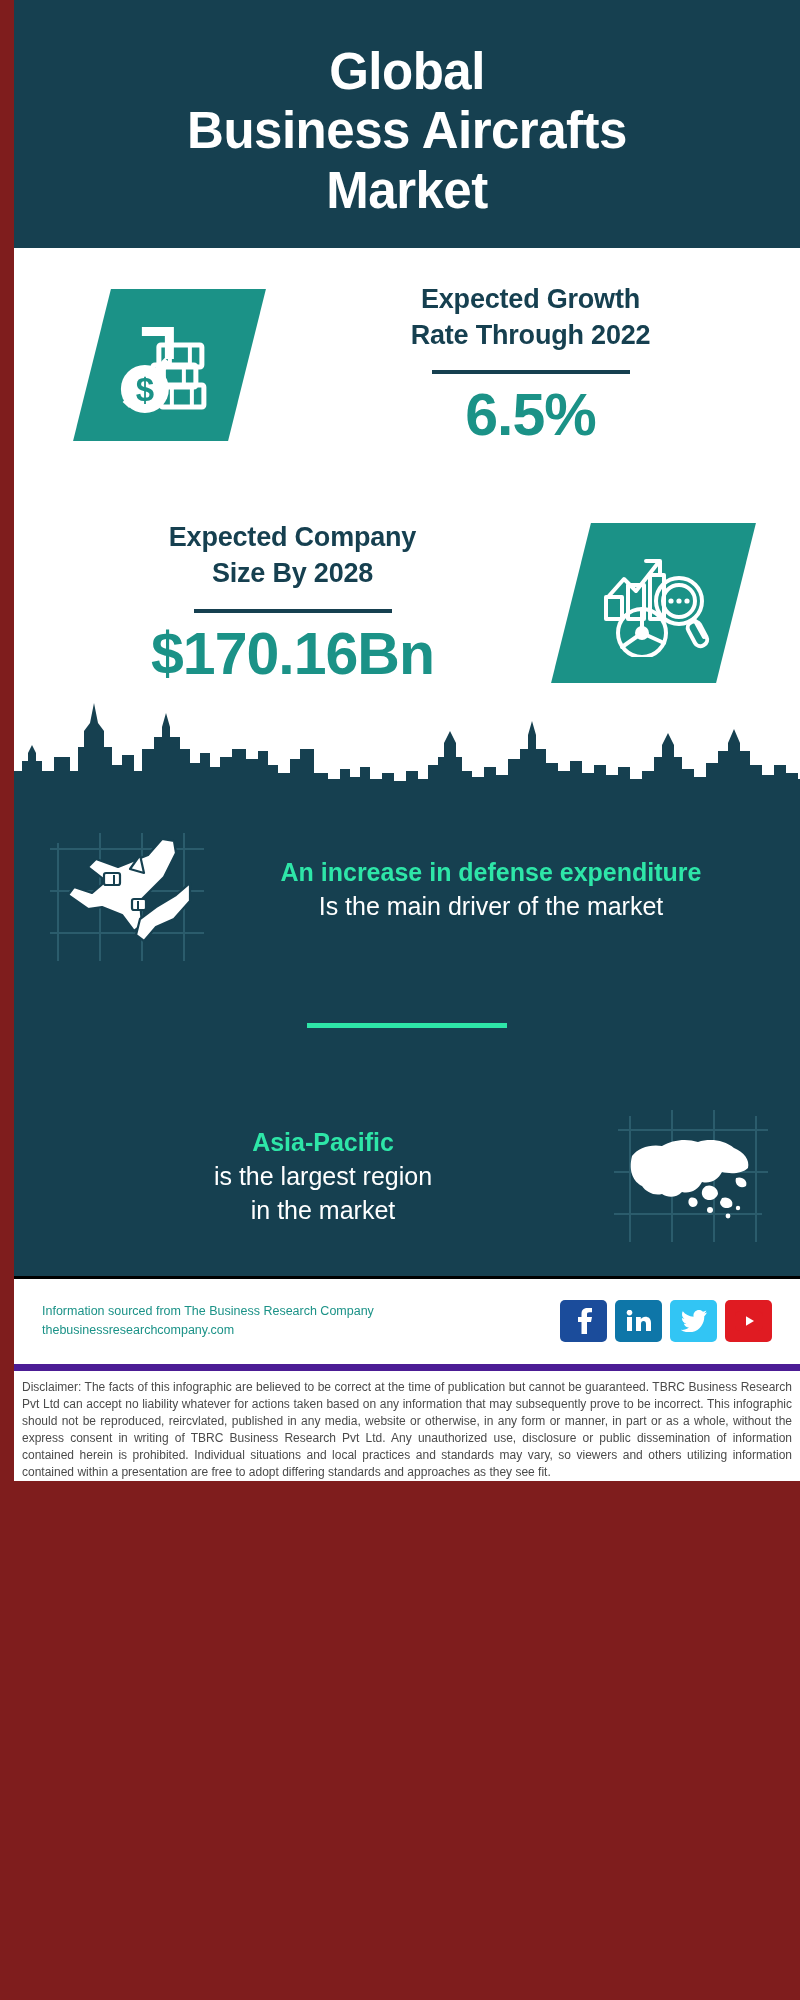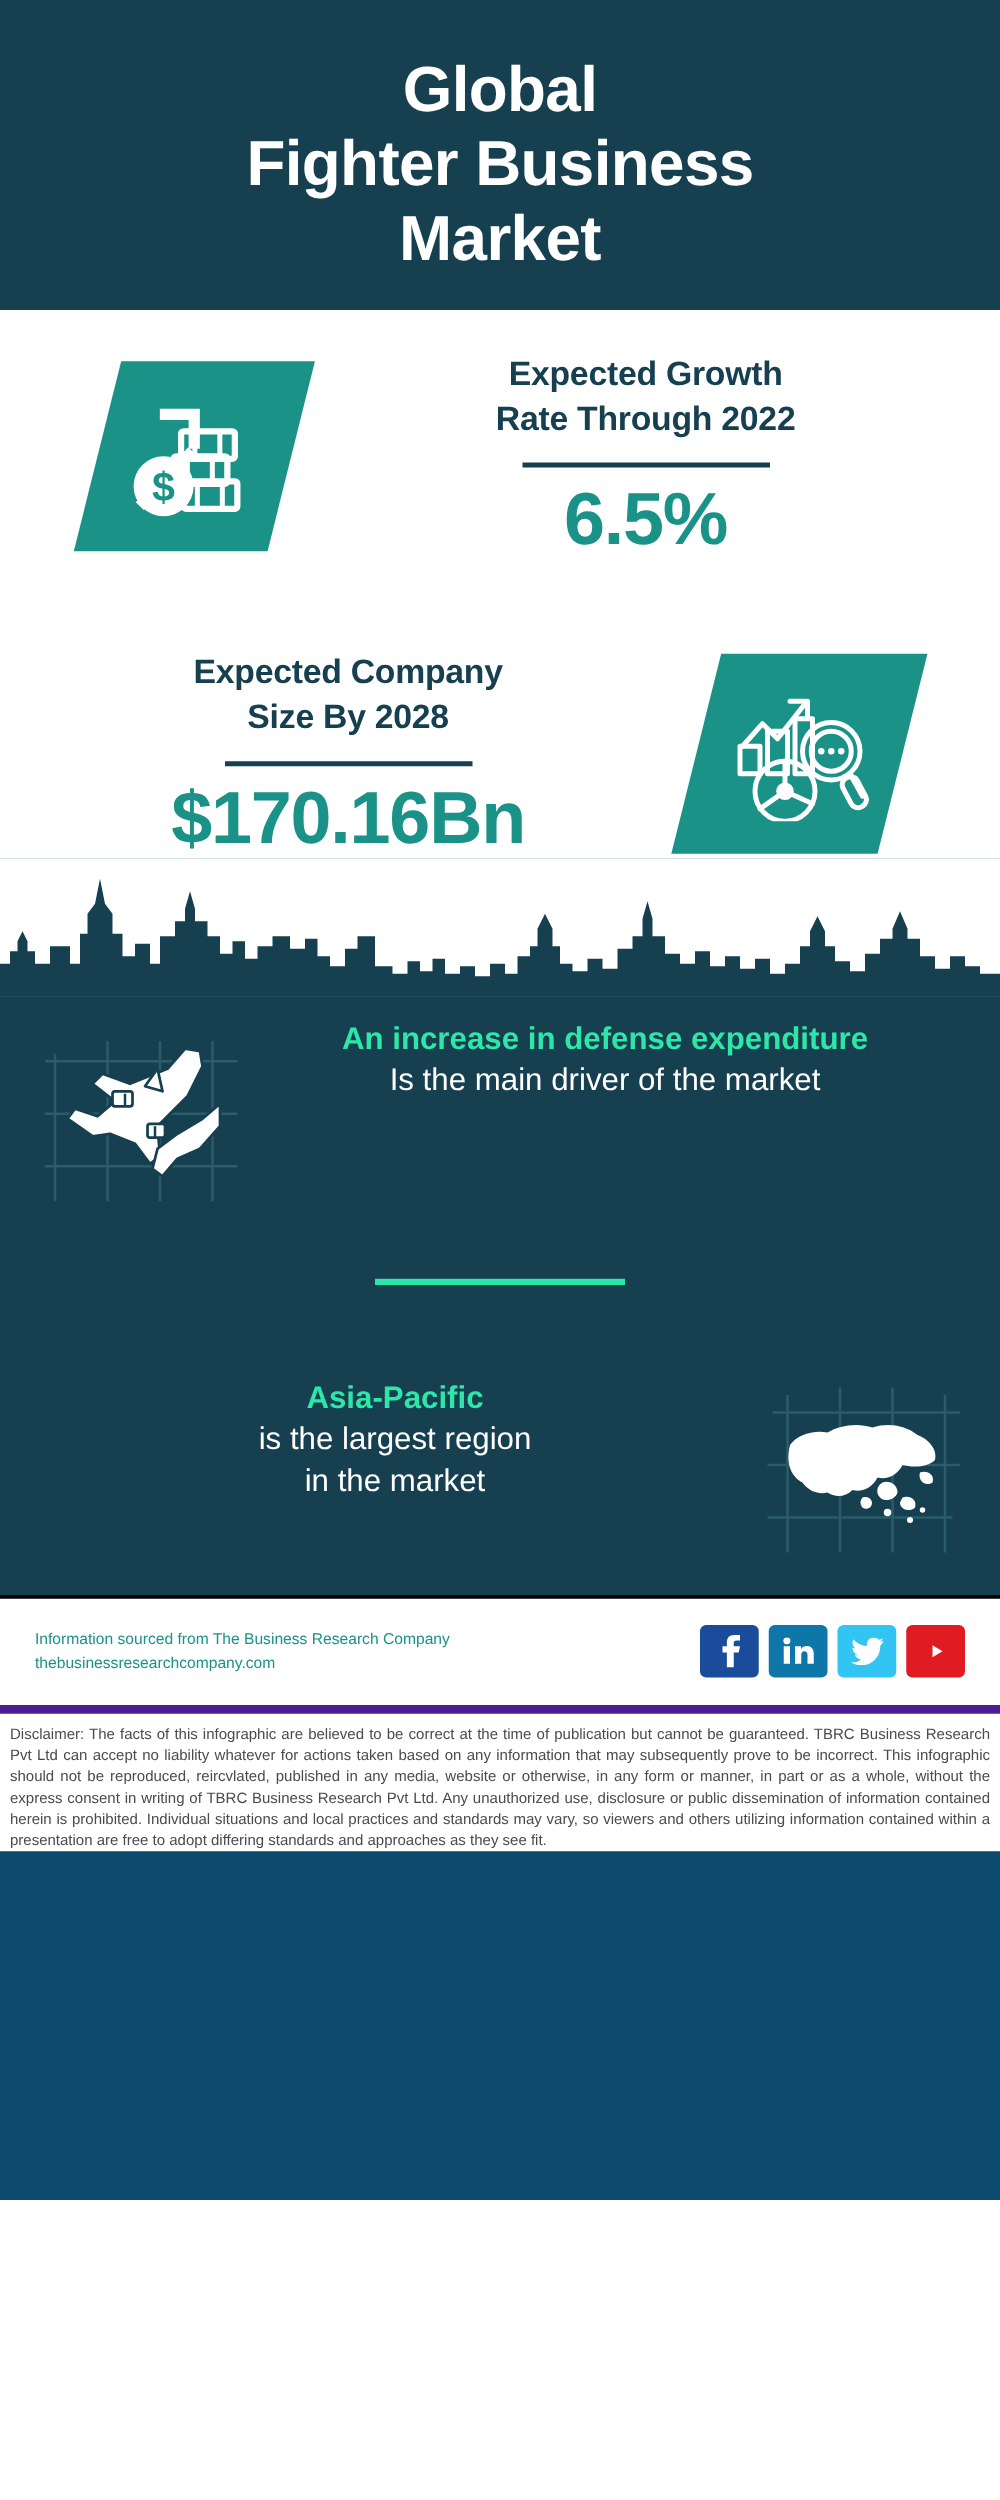--- a/index.html
+++ b/index.html
@@ -3,24 +3,25 @@
 <meta charset="utf-8">
 <style>
   * { box-sizing: border-box; margin: 0; padding: 0; }
   html, body {
     width: 800px;
     background: #ffffff;
     font-family: "Liberation Sans", sans-serif;
   }
   .page {
     width: 800px;
-    height: 1760px;
+    height: 2000px;
     position: relative;
     overflow: hidden;
-    background: #0c4a6e;
+    background: #7f1d1d;
+    padding-left: 14px;
   }
 
   
   .header {
     background: #164050;
     height: 248px;
     display: flex;
     flex-direction: column;
     align-items: center;
     justify-content: center;
@@ -90,21 +91,21 @@
   .skyline-wrap {
     position: relative;
     height: 110px;
     background: #ffffff;
     overflow: hidden;
   }
   .skyline-wrap svg { display:block; width: 800px; height: 110px; }
 
   .fact-row {
     display: flex;
-    align-items: flex-start;
+    align-items: center;
     padding: 18px 30px 0 30px;
   }
   .fact-icon {
     width: 168px;
     height: 150px;
     flex: 0 0 168px;
     position: relative;
   }
   .fact-text { flex: 1; text-align: center; padding: 0 8px; }
   .fact-head {
@@ -175,21 +176,21 @@
   }
 </style>
 </head>
 <body>
 
 <div class="page">
 
   <div class="header">
     <h1>
       <span class="line">Global</span>
-      <span class="line">Fighter Business</span>
+      <span class="line">Business Aircrafts</span>
       <span class="line">Market</span>
     </h1>
   </div>
 
   <div class="white-area">
 
     <div class="stat-row">
       <div class="para growth">
         <div class="para-inner">
           <svg width="115" height="105" viewBox="0 0 115 105">

